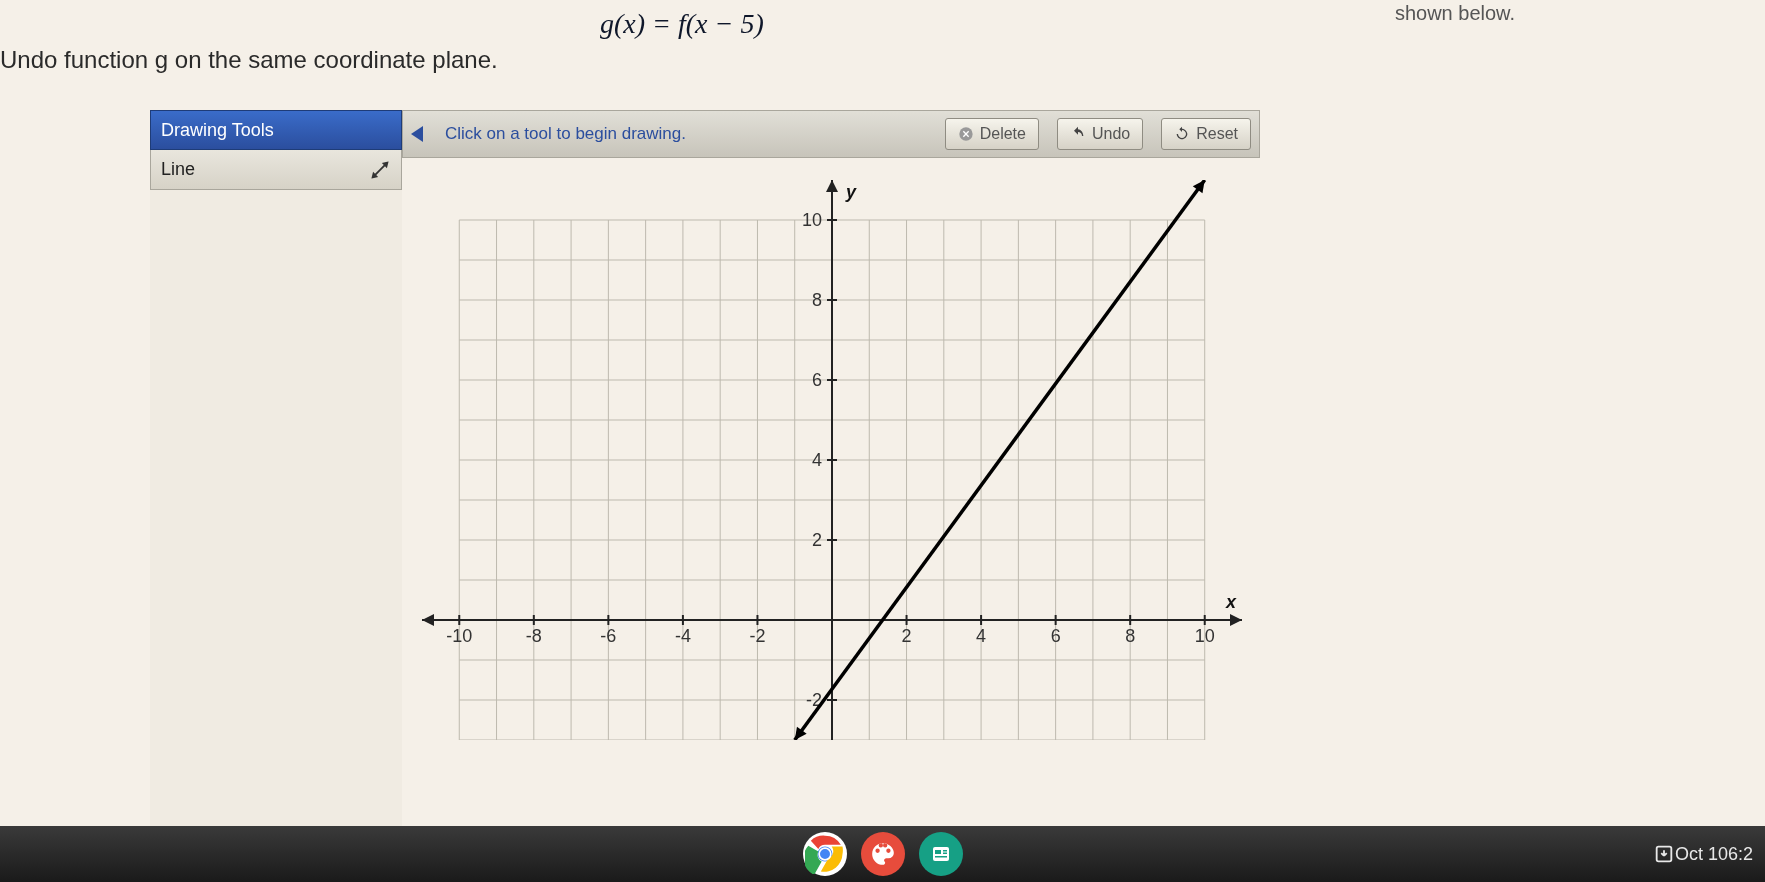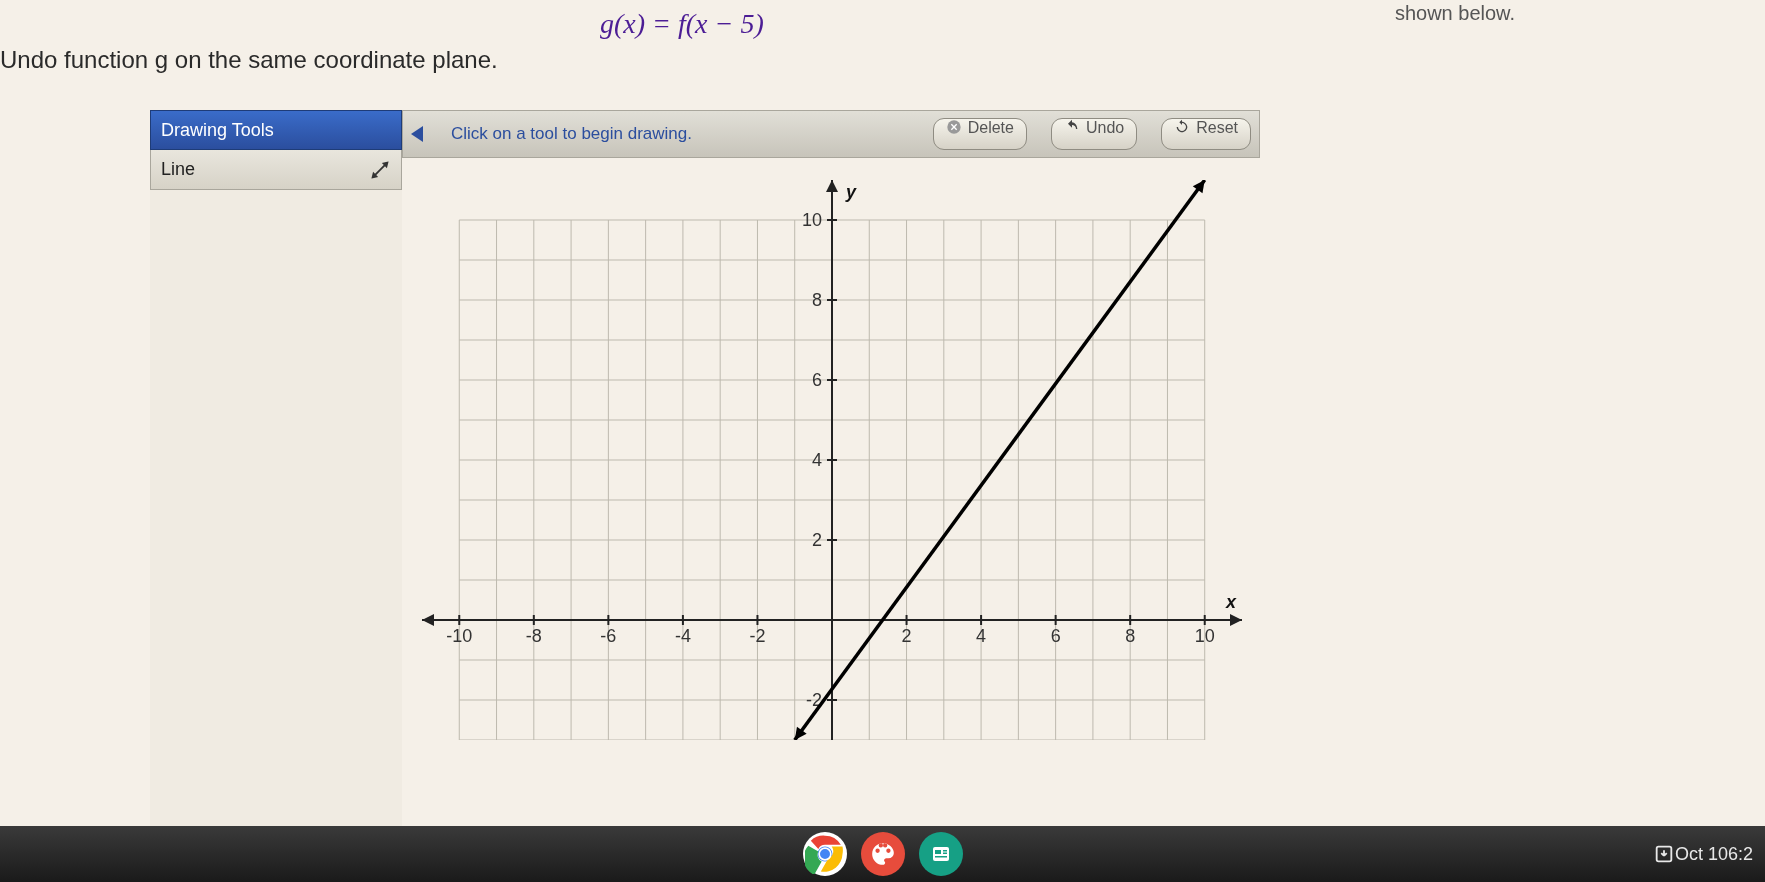--- a/index.html
+++ b/index.html
@@ -10,21 +10,21 @@
     height: 882px;
     position: relative;
     overflow: hidden;
   }
   .top-text {
     position: absolute;
     color: #2a2a2a;
   }
   .below-text { top: 2px; right: 250px; font-size: 20px; color:#555;}
   .formula {
-    top: 8px; left: 600px; font-size: 28px; font-style: italic; font-family: 'Times New Roman', serif; color:#4c1d95;
+    top: 8px; left: 600px; font-size: 28px; font-style: italic; font-family: 'Times New Roman', serif; color:#0f172a;
   }
   .instruction {
     top: 46px; left: 0px; font-size: 24px; color:#2a2a2a;
   }
   .workspace {
     position: absolute;
     top: 110px;
     left: 150px;
     width: 1110px;
     height: 720px;
@@ -68,37 +68,37 @@
   }
   .toolbar {
     position: absolute;
     top: 0; left: 0; right: 0;
     height: 48px;
     background: linear-gradient(#e1dfd7, #c7c4ba);
     border: 1px solid #a9a69c;
     display: flex;
     align-items: center;
     padding: 16px 8px;
-    gap: 24px;
+    gap: 18px;
   }
   .hint-caret {
     width: 0; height: 0;
     border-top: 8px solid transparent;
     border-bottom: 8px solid transparent;
     border-right: 12px solid #2b4e9e;
     margin-right: 4px;
   }
   .hint-text { color: #2b4e9e; font-size: 17px; font-weight: 500; flex:1;}
   .tbtn {
     background: linear-gradient(#f6f4ec, #d6d2c7);
     border: 1px solid #8f8c82;
-    border-radius: 11px;
+    border-radius: 3px;
     height: 32px;
     padding: 0 12px;
-    display: flex; gap:6px;
+    display: flex; align-items:center; gap:6px;
     color:#555; font-size:16px; cursor:pointer;
   }
   .tbtn svg { width:16px; height:16px; }
   .graph-wrap {
     position: absolute;
     top: 70px; left: 20px;
   }
   .taskbar {
     position: absolute;
     bottom: 0; left: 0; right: 0;

